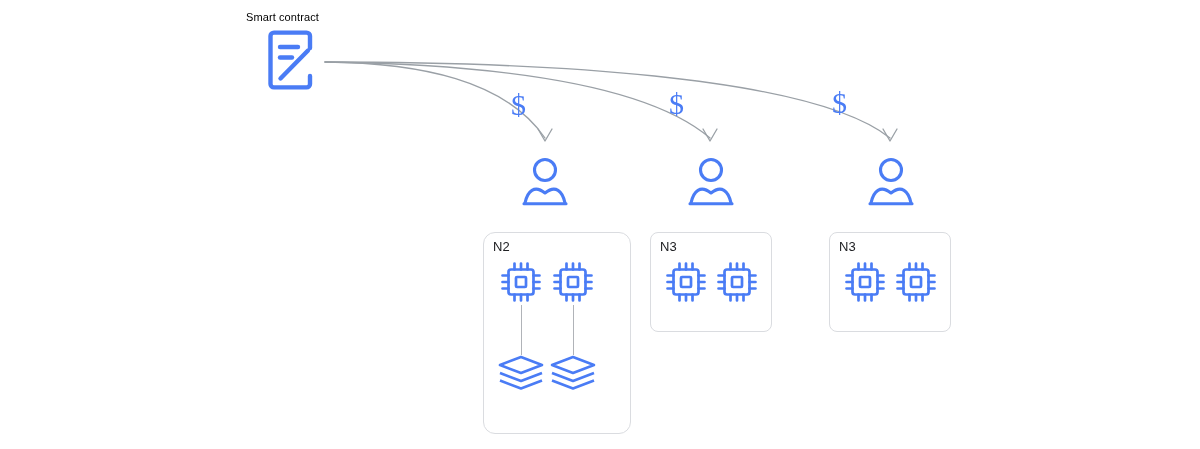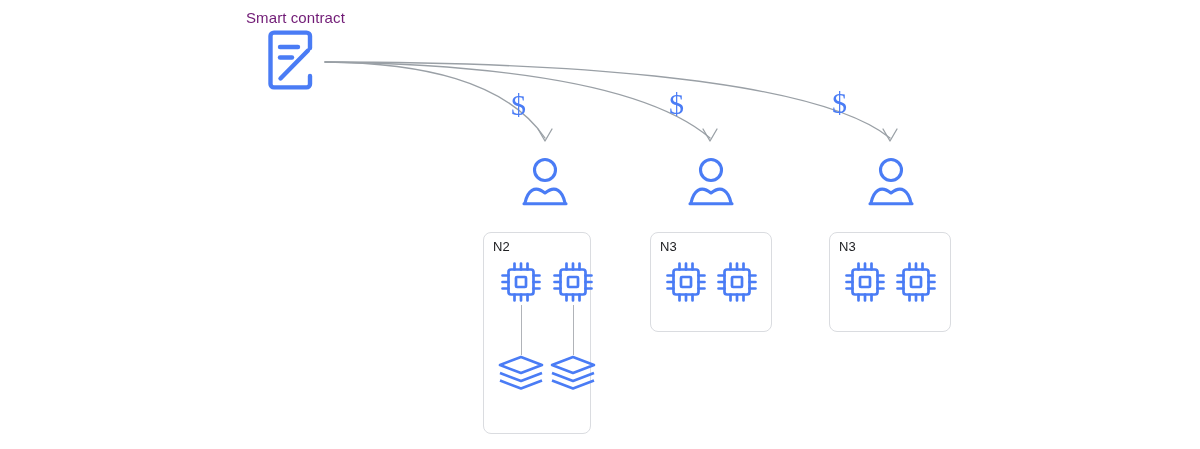--- a/index.html
+++ b/index.html
@@ -18,23 +18,23 @@
     height: 449px;
     background: #ffffff;
     overflow: hidden;
   }
 
   
   #contract-title {
     position: absolute;
     left: 246px;
     top: 9px;
-    font-size: 15px;
+    font-size: 11px;
     line-height: 17px;
-    color: #701a75;
+    color: #000000;
     white-space: nowrap;
     letter-spacing: 0.1px;
   }
 
   
   .icon-abs { position: absolute; }
   #contract-icon { left: 264px; top: 28px; width: 58px; height: 64px; }
 
   .dollar-sign {
     position: absolute;
@@ -55,21 +55,21 @@
   #person-3 { left: 864px; top: 156px; }
 
   
   .node-box {
     position: absolute;
     box-sizing: border-box;
     border: 1px solid #dadce0;
     border-radius: 8px;
     background: #ffffff;
   }
-  #node-box-1 { left: 483px; top: 232px; width: 108px; height: 202px; }
+  #node-box-1 { left: 483px; top: 232px; width: 148px; height: 202px; border-radius: 12px; }
   #node-box-2 { left: 650px; top: 232px; width: 122px; height: 100px; }
   #node-box-3 { left: 829px; top: 232px; width: 122px; height: 100px; }
 
   .node-label {
     position: absolute;
     left: 9px;
     top: 6px;
     font-size: 13px;
     line-height: 16px;
     color: #202124;

